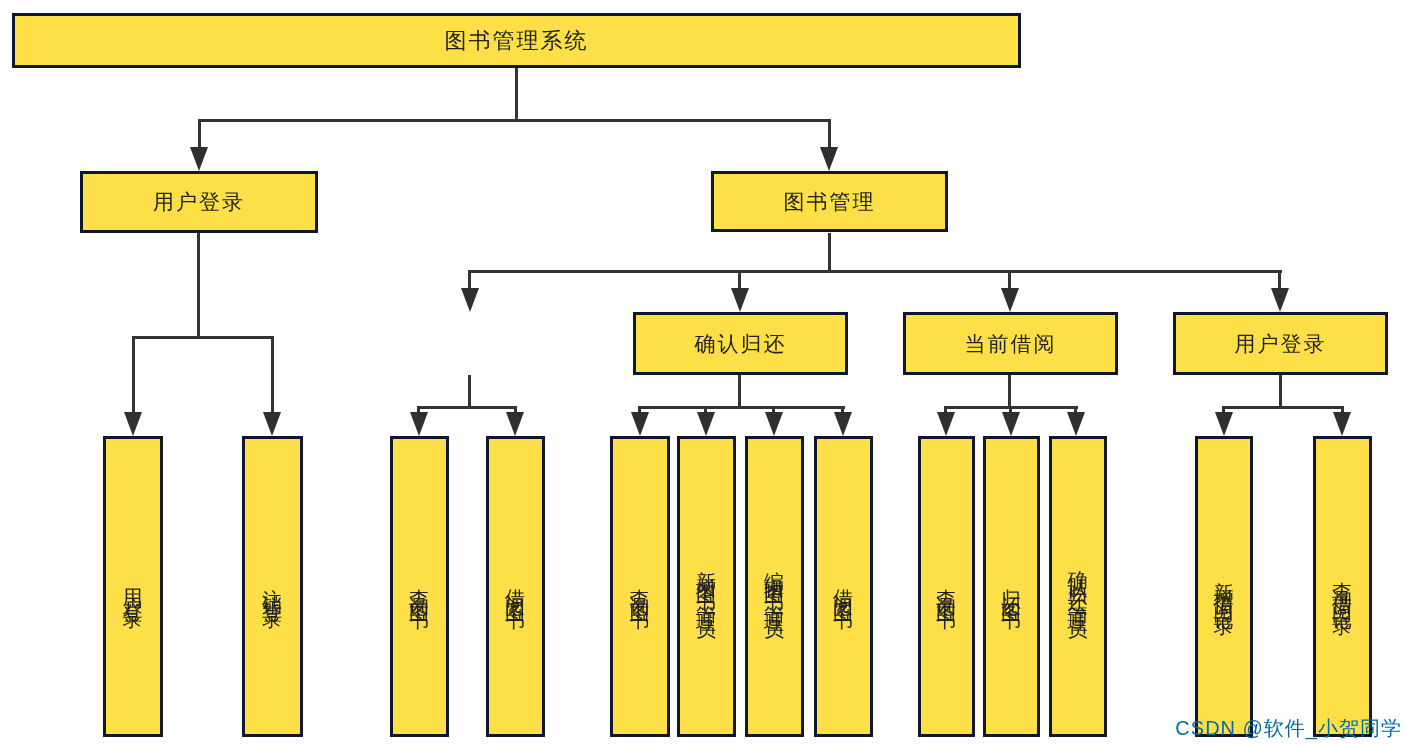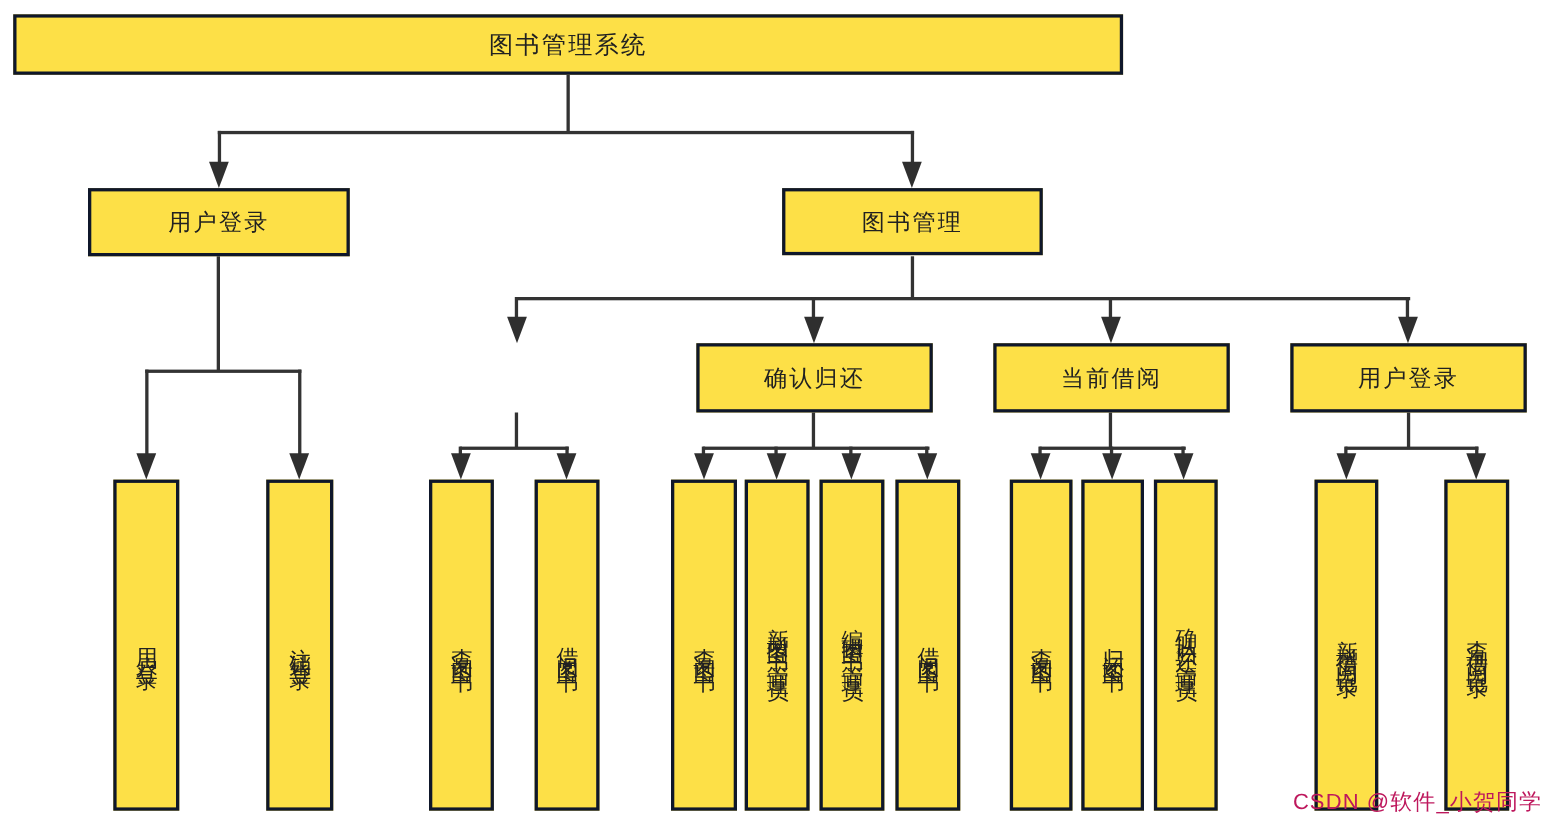--- a/index.html
+++ b/index.html
@@ -42,21 +42,21 @@
     position:absolute;
     width:0; height:0;
     border-left:9px solid transparent;
     border-right:9px solid transparent;
     border-top:24px solid #2f2f2f;
   }
   .watermark {
     position:absolute;
     right:3px; bottom:5px;
     font-size:20px;
-    color:#be185d;
+    color:#0369a1;
     letter-spacing:1px;
     z-index:9;
     white-space:nowrap;
   }
 </style>
 </head>
 <body>
 
 <div class="canvas">
 

